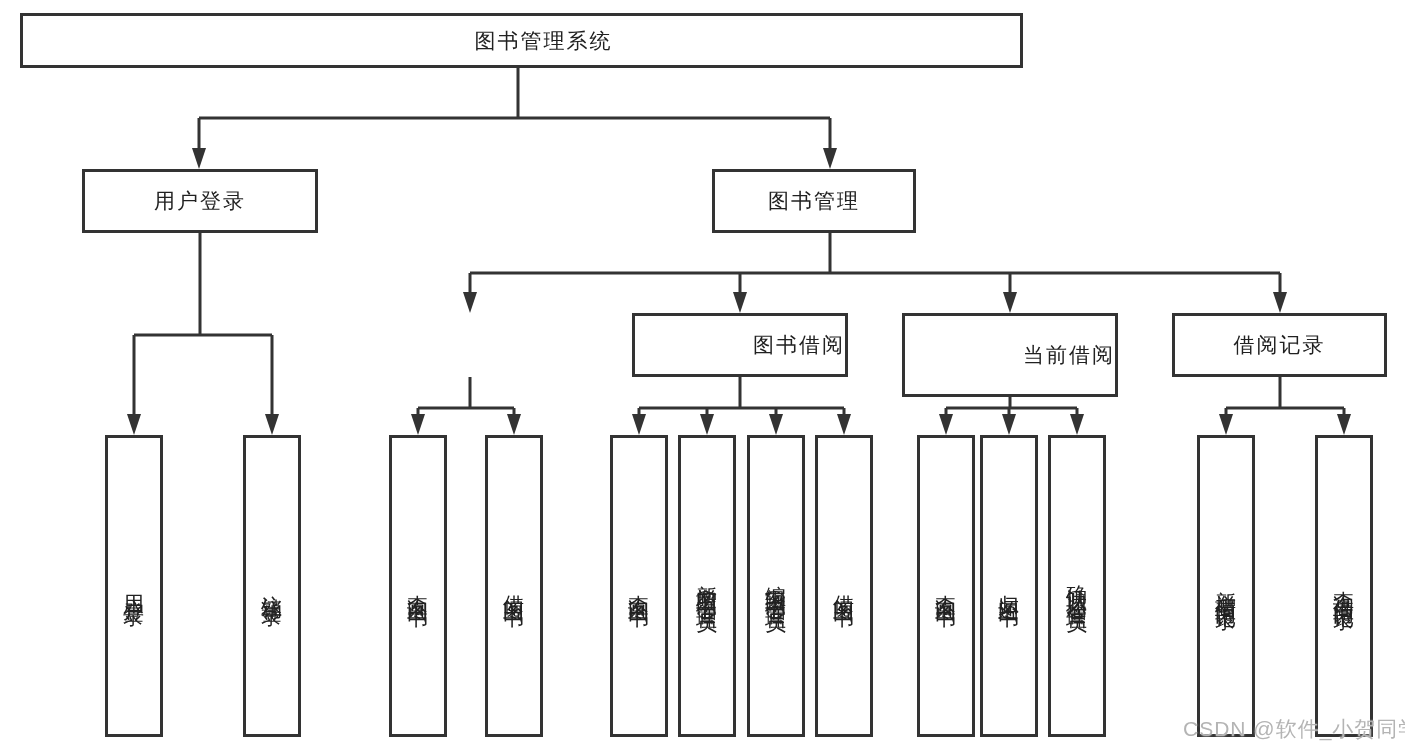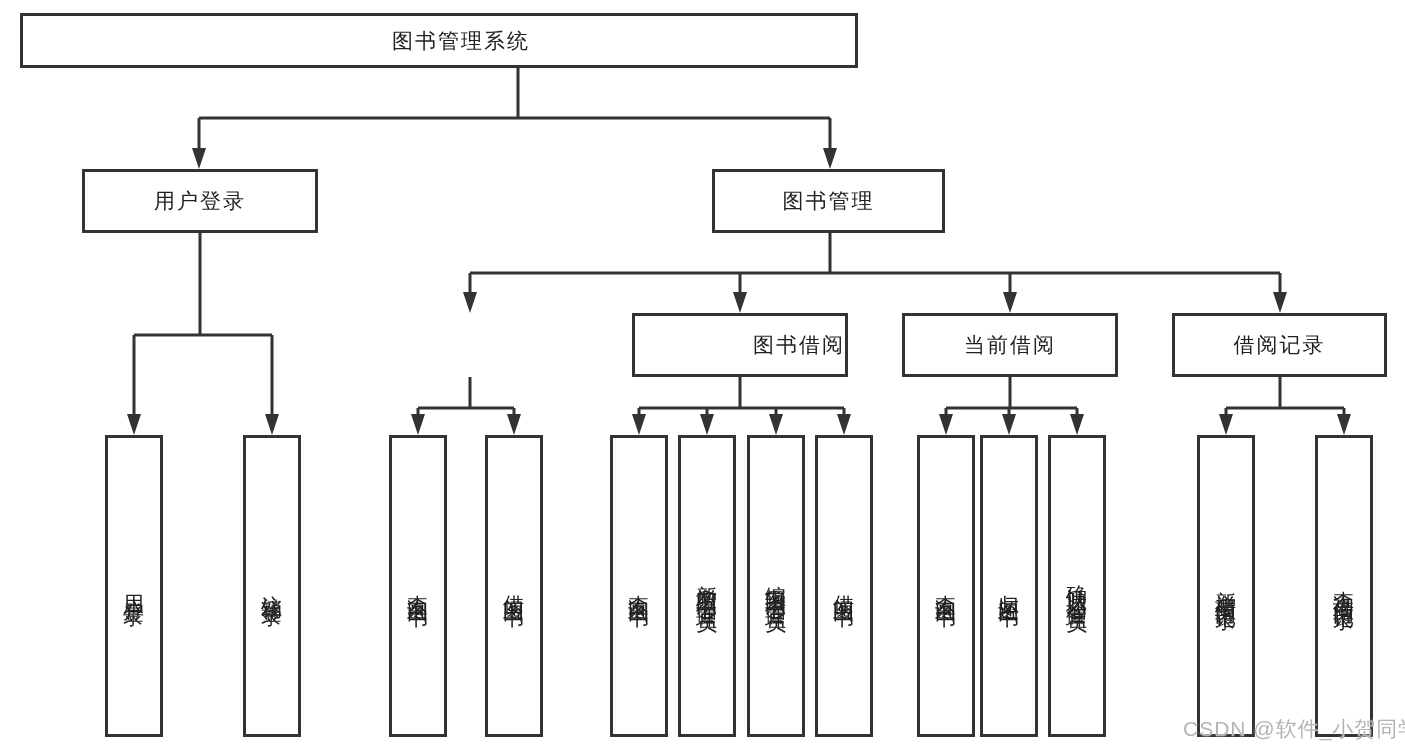--- a/index.html
+++ b/index.html
@@ -88,35 +88,35 @@
     <path fill="none" d="M1010,377 V408 M946,408 H1077 M946,408 V416 M1009,408 V416 M1077,408 V416"></path>
     <polygon stroke="none" points="939,414 953,414 946,435"></polygon>
     <polygon stroke="none" points="1002,414 1016,414 1009,435"></polygon>
     <polygon stroke="none" points="1070,414 1084,414 1077,435"></polygon>
 
     <path fill="none" d="M1280,377 V408 M1226,408 H1344 M1226,408 V416 M1344,408 V416"></path>
     <polygon stroke="none" points="1219,414 1233,414 1226,435"></polygon>
     <polygon stroke="none" points="1337,414 1351,414 1344,435"></polygon>
   </svg>
 
-  <div class="box" style="left:20px; top:13px; width:838px; height:55px;padding-left:44px;">
+  <div class="box" style="left:20px; top:13px; width:1003px; height:55px;padding-left:44px;">
     <span>图书管理系统</span>
   </div>
 
   <div class="box" style="left:82px; top:169px; width:236px; height:64px;">
     <span>用户登录</span>
   </div>
-  <div class="box" style="left:712px; top:169px; width:233px; height:64px;">
+  <div class="box" style="left:712px; top:169px; width:204px; height:64px;">
     <span>图书管理</span>
   </div>
 
   <div class="box" style="left:632px; top:313px; width:216px; height:64px;justify-content:flex-end;">
     <span>图书借阅</span>
   </div>
-  <div class="box" style="left:902px; top:313px; width:216px; height:64px;">
+  <div class="box" style="left:902px; top:313px; width:216px; height:84px;justify-content:flex-end;">
     <span>当前借阅</span>
   </div>
   <div class="box" style="left:1172px; top:313px; width:215px; height:64px;">
     <span>借阅记录</span>
   </div>
 
   <div class="box leaf" style="left:105px;">
     <span>用户登录</span>
   </div>
   <div class="box leaf" style="left:243px;">

